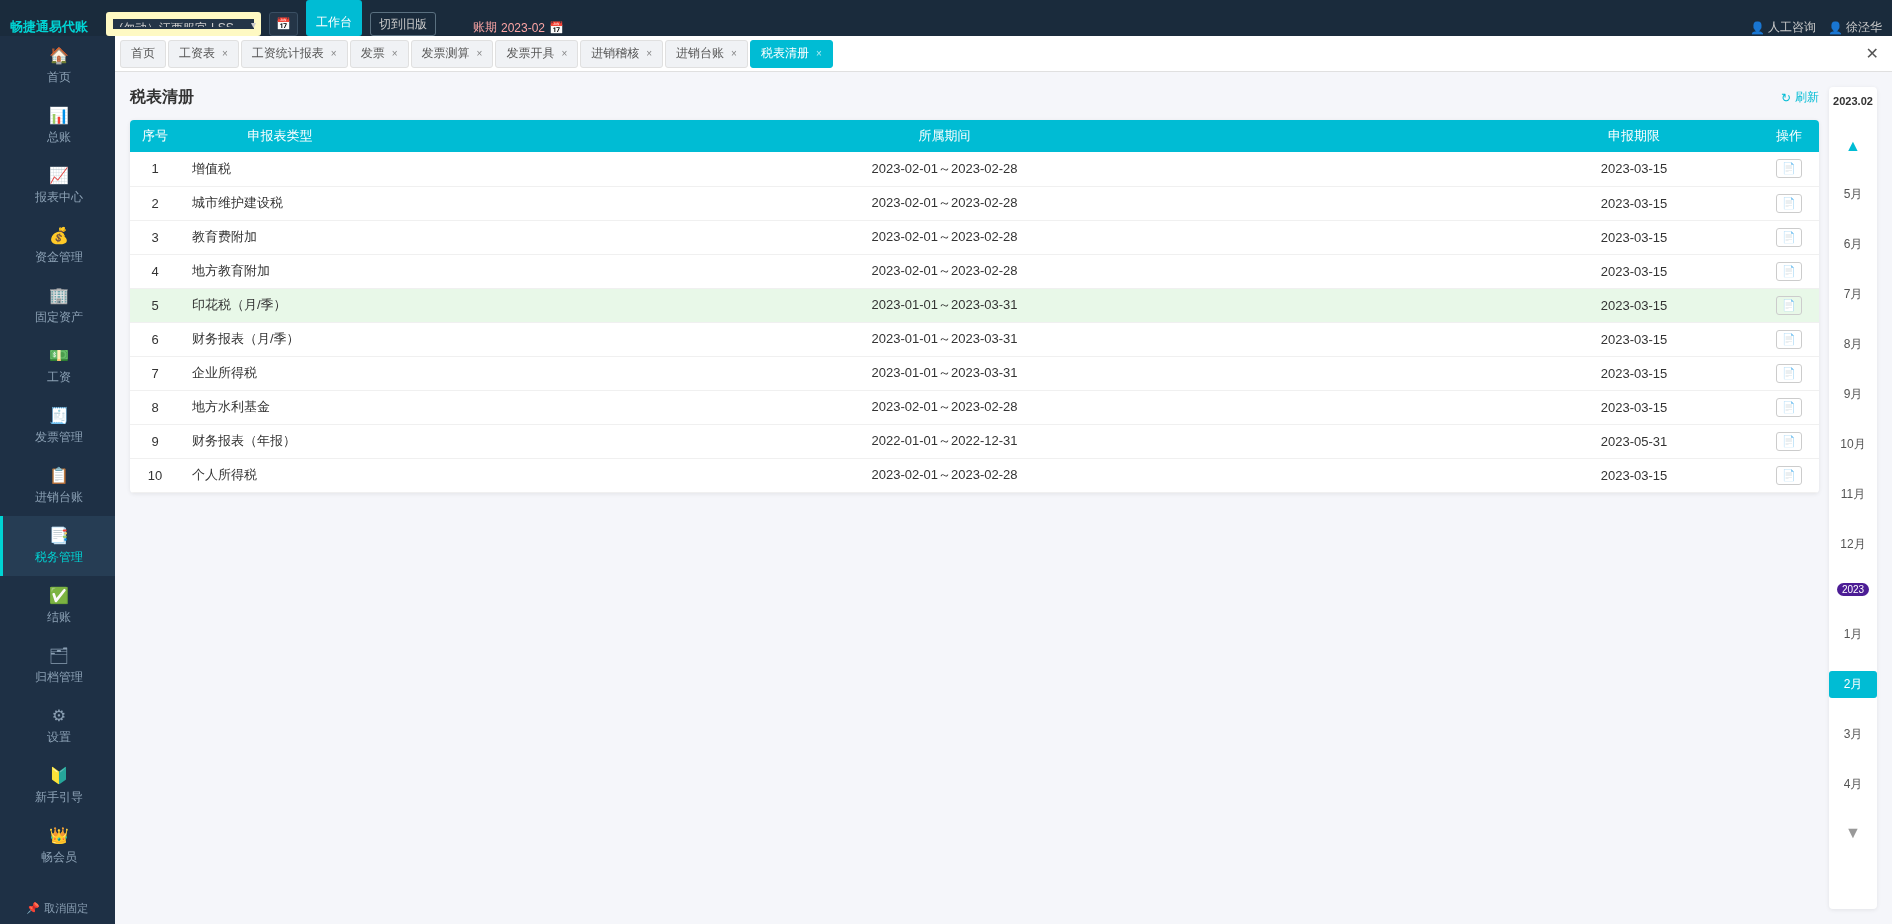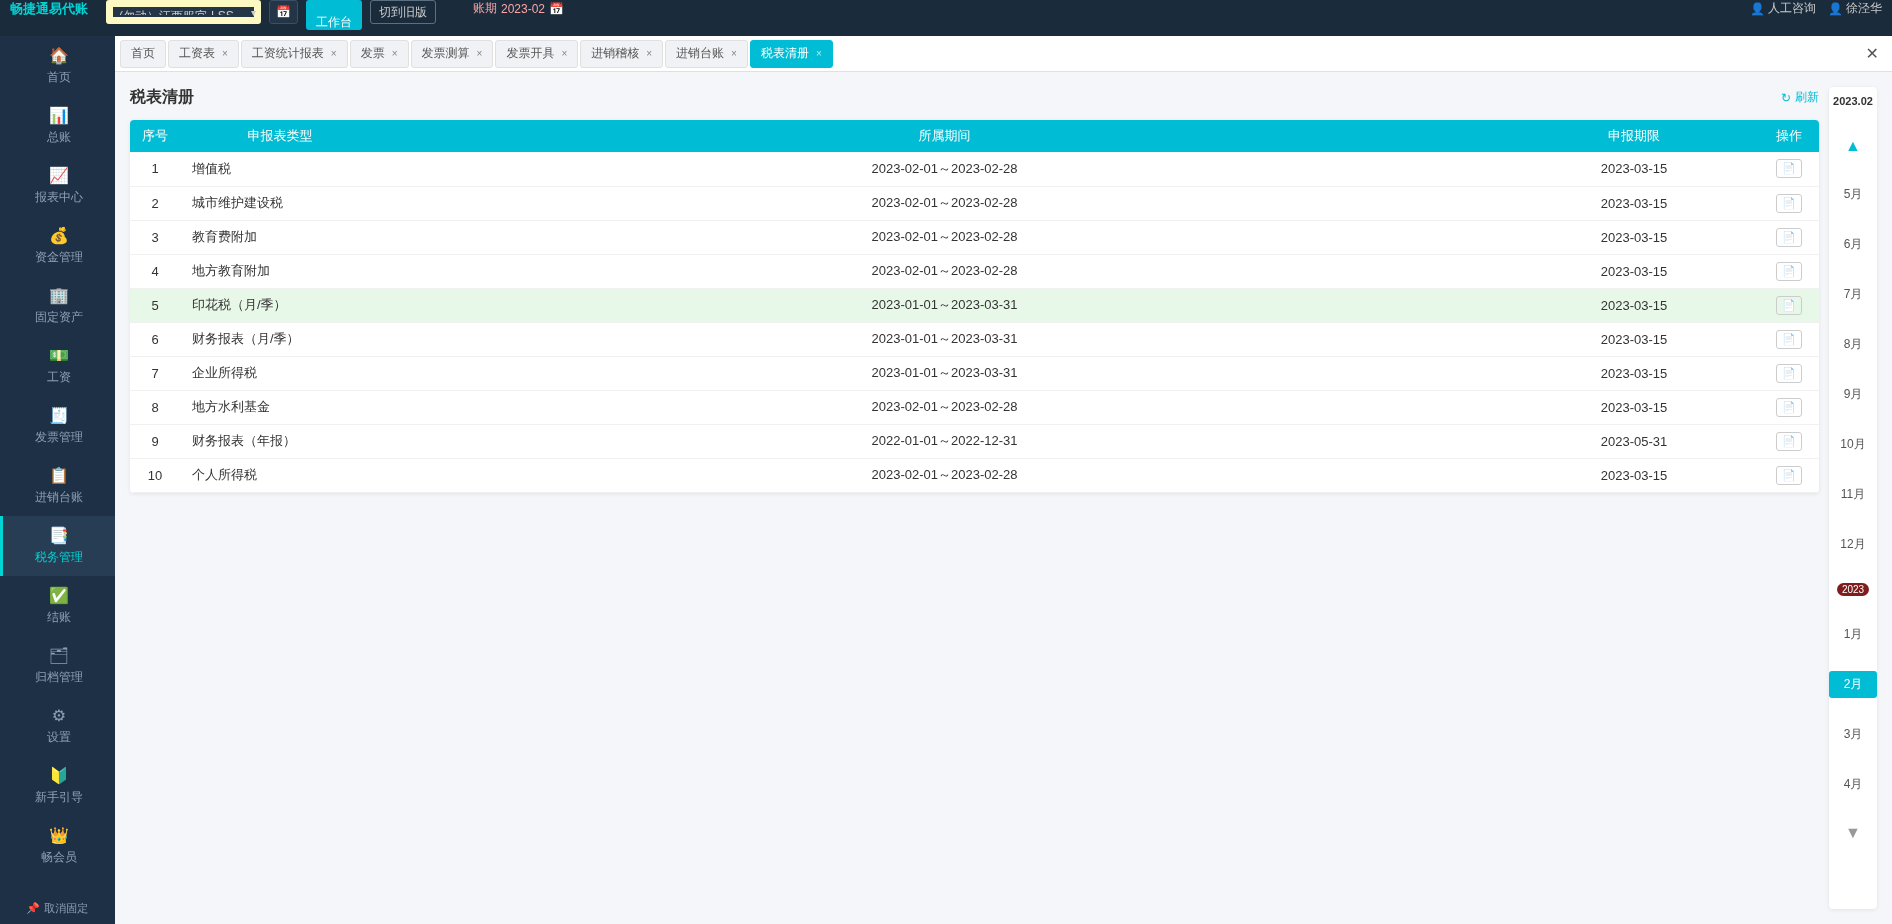--- a/index.html
+++ b/index.html
@@ -1,25 +1,25 @@
 <!DOCTYPE html>
 <html><head>
   <meta charset="utf-8">
   <style>
     * { box-sizing: border-box; margin: 0; padding: 0; }
     body { font-family: 'Microsoft YaHei', sans-serif; font-size: 13px; background: #f0f2f5; color: #333; display: flex; flex-direction: column; height: 924px; overflow: hidden; }
 
     
-    .top-bar { height: 36px; background: #1a2b3c; display: flex; align-items: flex-start; padding: 0 10px; gap: 8px; flex-shrink: 0; }
+    .top-bar { height: 36px; background: #1a2b3c; display: flex; align-items: flex-end; padding: 0 10px; gap: 8px; flex-shrink: 0; }
     .top-bar .logo { color: #00d4d4; font-size: 13px; font-weight: bold; margin-right: 10px; }
     .top-bar .company-select { background: #243547; color: #ccc; border: 7px solid #fef9c3; border-radius: 3px; padding: 2px 20px 2px 6px; font-size: 12px; height: 24px; cursor: pointer; appearance: none; position: relative; }
     .top-bar .company-wrapper { position: relative; display: flex; align-items: center; }
     .top-bar .company-wrapper::after { content: '▾'; color: #ccc; position: absolute; right: 5px; pointer-events: none; font-size: 10px; }
     .top-bar .icon-btn { background: #243547; border: 1px solid #3a4f63; border-radius: 3px; color: #ccc; padding: 2px 6px; height: 24px; cursor: pointer; font-size: 12px; display: flex; align-items: center; }
-    .top-bar .workbench-btn { background: #00bcd4; color: white; border: none; border-radius: 3px; padding: 14px 10px; height: 30px; cursor: pointer; font-size: 12px; }
+    .top-bar .workbench-btn { background: #00bcd4; color: white; border: none; border-radius: 3px; padding: 14px 10px; height: 36px; cursor: pointer; font-size: 12px; }
     .top-bar .switch-btn { background: transparent; border: 1px solid #5a7080; border-radius: 3px; color: #ccc; padding: 2px 8px; height: 24px; cursor: pointer; font-size: 12px; }
     .top-bar .period { color: #fca5a5; font-size: 12px; display: flex; align-items: center; gap: 4px; margin-left: 29px; }
     .top-bar .spacer { flex: 1; }
     .top-bar .right-items { display: flex; align-items: center; gap: 12px; color: #ccc; font-size: 12px; }
     .top-bar .right-items span { cursor: pointer; display: flex; align-items: center; gap: 3px; }
 
     
     .main-layout { display: flex; flex: 1; overflow: hidden; }
 
     
@@ -53,21 +53,21 @@
     .data-table thead tr { background: #00bcd4; color: white; height: 32px; }
     .data-table thead th { padding: 0 12px; text-align: center; font-weight: normal; font-size: 13px; white-space: nowrap; }
     .data-table tbody tr { height: 34px; border-bottom: 1px solid #f0f0f0; }
     .data-table tbody tr.highlighted { background: #e8f8e8; }
     .data-table tbody td { padding: 0 12px; text-align: center; font-size: 13px; color: #333; }
     .data-table tbody td.left { text-align: left; }
     .data-table .action-btn { background: none; border: 1px solid #ccc; border-radius: 3px; padding: 2px 5px; cursor: pointer; font-size: 11px; color: #666; }
 
     
     .right-panel { width: 48px; background: #fff; border-radius: 4px; box-shadow: 0 1px 4px rgba(0,0,0,0.08); display: flex; flex-direction: column; align-items: center; padding: 4px 0; overflow: hidden; flex-shrink: 0; gap: 23px; }
-    .right-panel .year-label { font-size: 10px; color: #fff; background: #7f1d1d; border-radius: 10px; padding: 1px 5px; margin: 2px 0; cursor: pointer; }
+    .right-panel .year-label { font-size: 10px; color: #fff; background: #4c1d95; border-radius: 10px; padding: 1px 5px; margin: 2px 0; cursor: pointer; }
     .right-panel .month-item { width: 100%; text-align: center; padding: 5px 4px; font-size: 12px; color: #555; cursor: pointer; }
     .right-panel .month-item.active { background: #00bcd4; color: white; border-radius: 3px; }
     .right-panel .nav-up { color: #00bcd4; font-size: 16px; cursor: pointer; padding: 3px; }
     .right-panel .nav-down { color: #999; font-size: 16px; cursor: pointer; padding: 3px; }
     .right-panel .panel-header { font-size: 11px; color: #333; font-weight: bold; padding: 4px 2px; text-align: center; }
 
     
     .header-close { margin-left: auto; color: #555; cursor: pointer; font-size: 16px; padding: 0 8px; }
 
     .col-seq { width: 50px; }

